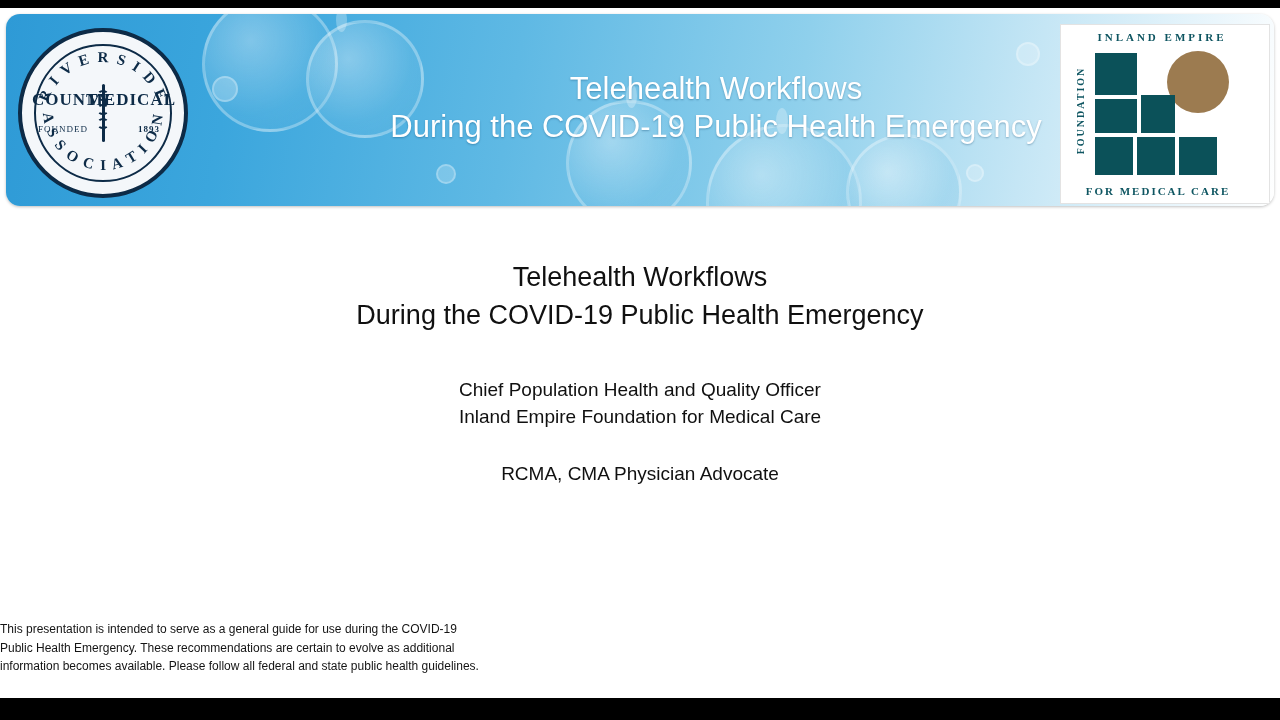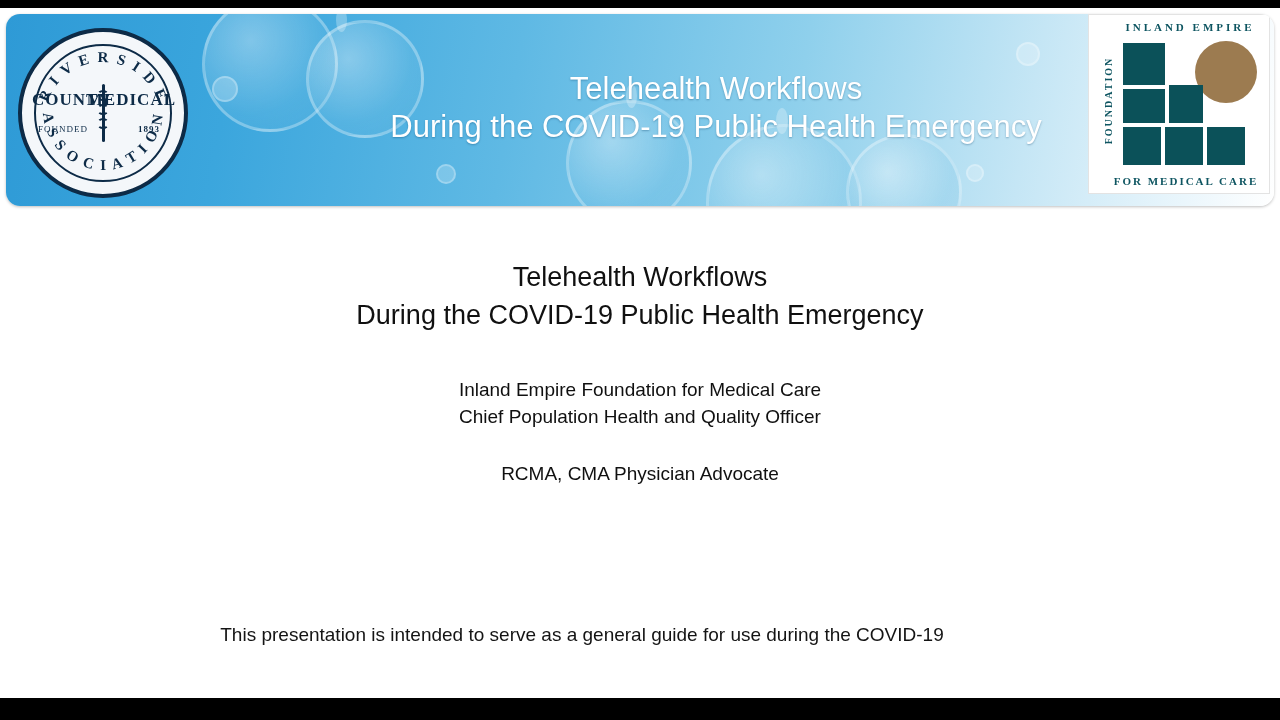--- a/index.html
+++ b/index.html
@@ -144,25 +144,26 @@
     border-radius: 50%;
     border-left-color: transparent;
     border-right-color: transparent;
     box-sizing: border-box;
   }
 
   
   #iefmc {
     position: absolute;
     right: 4px;
-    top: 0;
+    top: 10px;
     width: 180px;
     height: 178px;
     background: #ffffff;
     border: 1px solid #e3e3e3;
+    padding-left: 28px;
   }
   #iefmc .top-text {
     position: absolute;
     left: 26px; top: 6px;
     width: 150px;
     text-align: center;
     font-family: "Liberation Serif", serif;
     font-size: 11px;
     font-weight: bold;
     letter-spacing: 3px;
@@ -219,22 +220,21 @@
   .title-line { font-size: 27px; line-height: 1.42; }
   .spacer-lg { height: 42px; }
   .spacer-md { height: 30px; }
   .name { font-size: 25px; line-height: 1.35; }
   .role { font-size: 19px; line-height: 1.42; }
   #disclaimer {
     position: absolute;
     left: 0;
     top: 612px;
     width: 1164px;
-    text-align: center;
-    font-size: 19px;
+    font-size: 12px;
     line-height: 1.55;
     color: #141414;
   }
 </style>
 </head>
 <body>
 
 <div id="slide">
 
   <div id="banner">
@@ -304,25 +304,27 @@
       <div class="bottom-text">FOR MEDICAL CARE</div>
     </div>
   </div>
 
   <div id="body-block">
     <div class="title-line">Telehealth Workflows</div>
     <div class="title-line">During the COVID-19 Public Health Emergency</div>
 
     <div class="spacer-lg"></div>
 
+    <div class="role">Chief Population Health and Quality Officer</div>
     <div class="role">Inland Empire Foundation for Medical Care</div>
-    <div class="role">Chief Population Health and Quality Officer</div>
 
     <div class="spacer-md"></div>
 
     <div class="role">RCMA, CMA Physician Advocate</div>
   </div>
 
   <div id="disclaimer">
     <div>This presentation is intended to serve as a general guide for use during the COVID-19</div>
+    <div>Public Health Emergency. These recommendations are certain to evolve as additional</div>
+    <div>information becomes available.  Please follow all federal and state public health guidelines.</div>
   </div>
 
 </div>
 
 </body></html>

